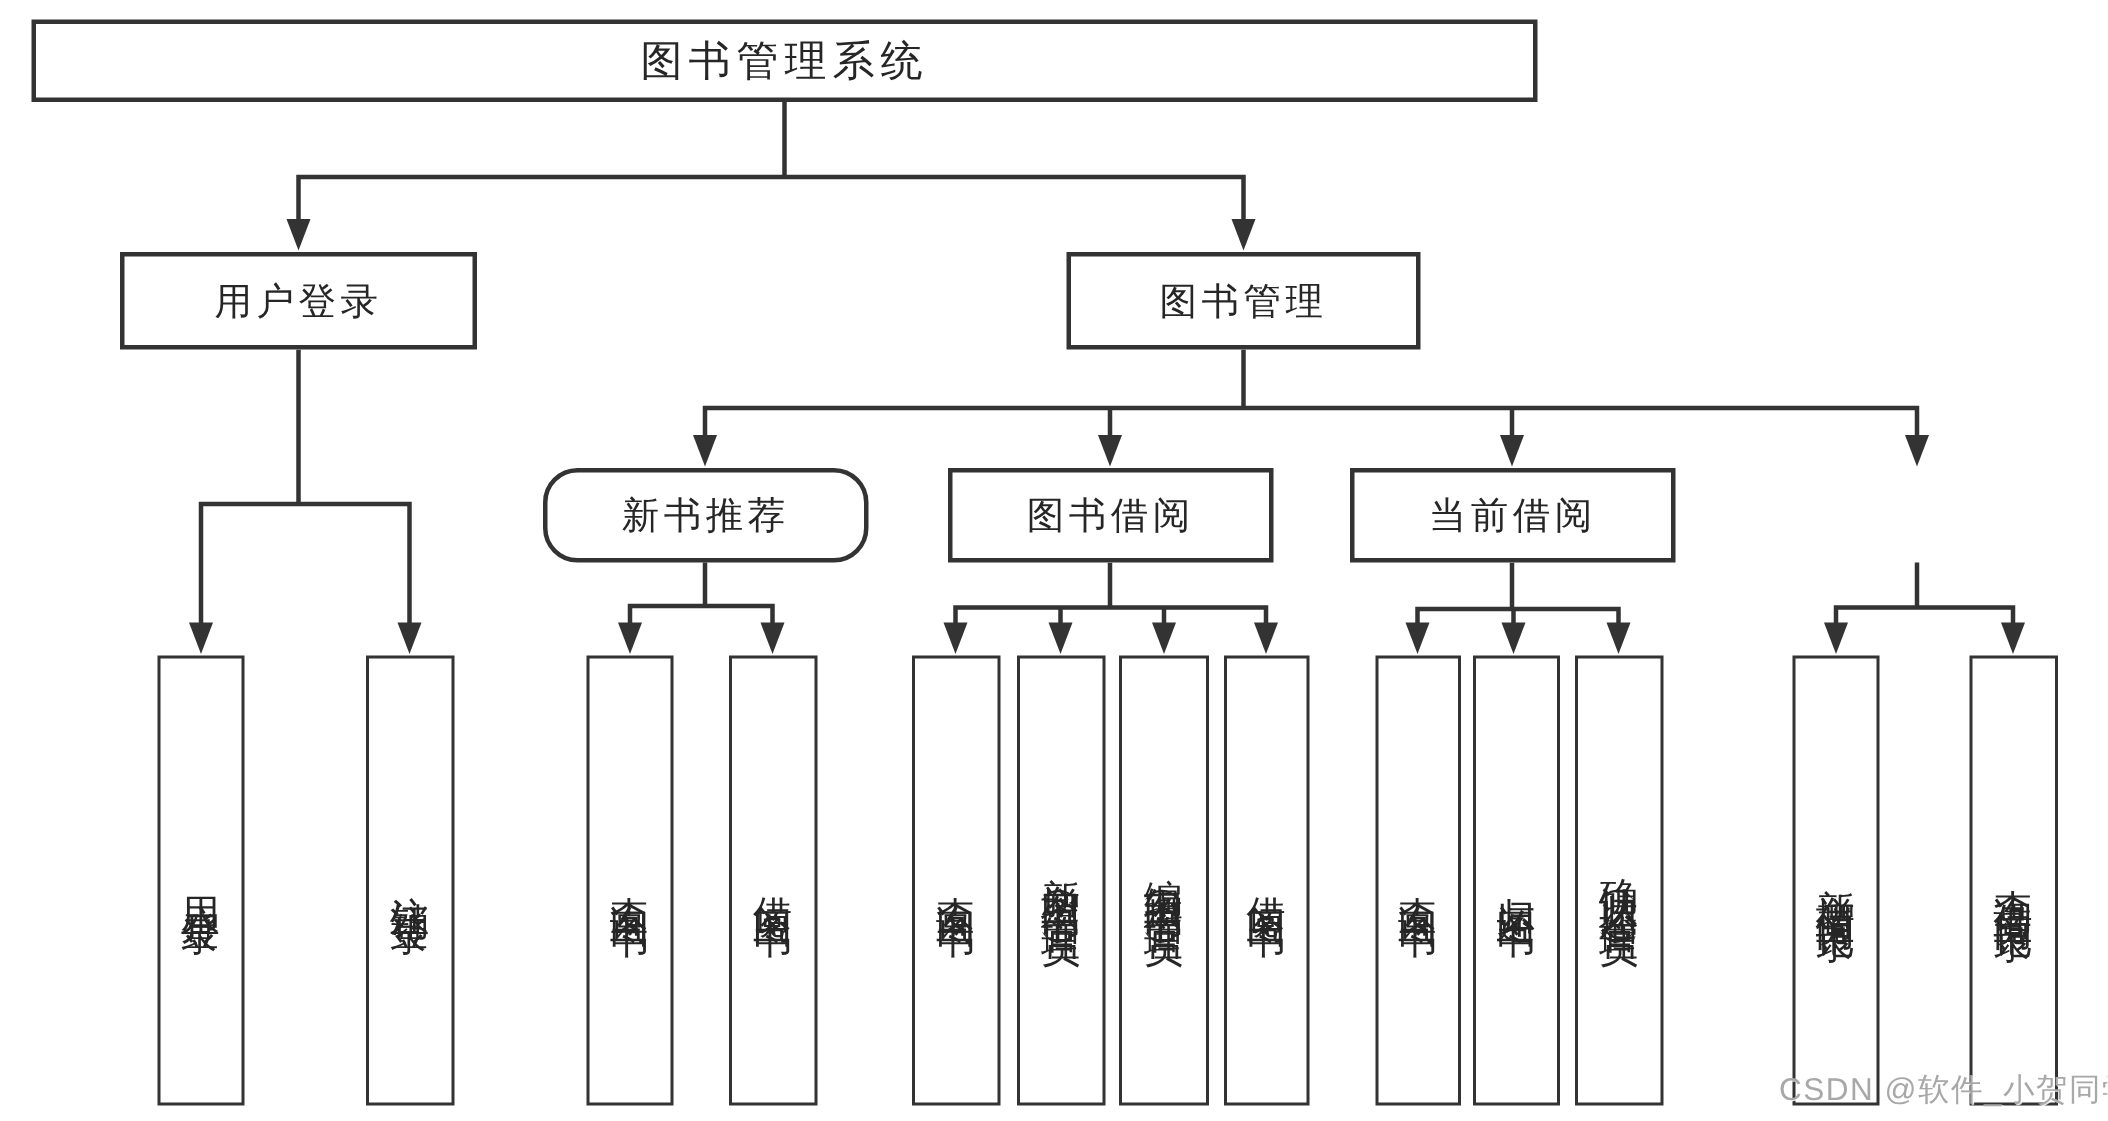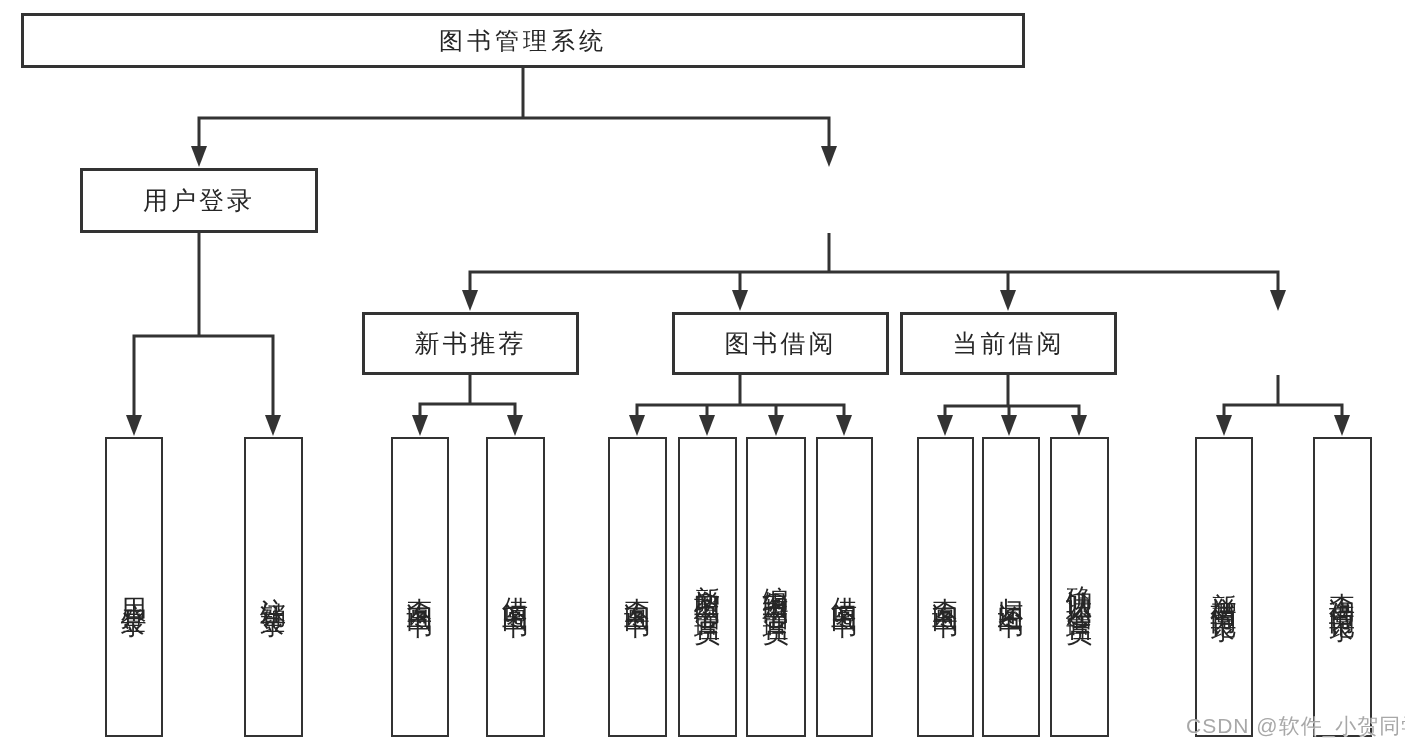--- a/index.html
+++ b/index.html
@@ -14,21 +14,21 @@
   .box{
     position:absolute;
     box-sizing:border-box;
     background:#fff;
     border:3px solid var(--line,#333333);
     display:flex;align-items:center;justify-content:center;
     color:var(--text,#262626);
     text-align:center;
   }
   .hlabel{font-size:25px;letter-spacing:3px;white-space:nowrap;}
-  .root-label{font-size:24px;letter-spacing:4px;}
+  .root-label{font-size:28px;letter-spacing:4px;}
   .leaf{border-width:2px;}
   .vlabel{
     writing-mode:vertical-rl;
     text-orientation:mixed;
     font-size:26px;
     letter-spacing:5px;
     line-height:1;
     white-space:nowrap;
   }
   .watermark{
@@ -99,25 +99,28 @@
     </g>
   </svg>
 
   <div class="box" style="left:21px;top:13px;width:1004px;height:55px;">
     <span class="root-label">图书管理系统</span>
   </div>
 
   <div class="box" style="left:80px;top:168px;width:238px;height:65px;">
     <span class="hlabel">用户登录</span>
   </div>
+  <div class="box" style="left:711px;top:168px;width:236px;height:65px;">
+    <span class="hlabel">图书管理</span>
+  </div>
 
-  <div class="box" style="left:362px;top:312px;width:217px;height:63px;">
+  <div class="box" style="left:362px;top:312px;width:217px;height:63px;border-radius:23px;">
     <span class="hlabel">新书推荐</span>
   </div>
-  <div class="box" style="left:632px;top:312px;width:217px;height:63px;margin-left:40px;">
+  <div class="box" style="left:632px;top:312px;width:217px;height:63px;">
     <span class="hlabel">图书借阅</span>
   </div>
   <div class="box" style="left:900px;top:312px;width:217px;height:63px;justify-content:center;">
     <span class="hlabel">当前借阅</span>
   </div>
 
   <div class="box leaf" style="left:105px;top:437px;width:58px;height:300px;">
     <span class="vlabel">用户登录</span>
   </div>
   <div class="box leaf" style="left:244px;top:437px;width:59px;height:300px;">

